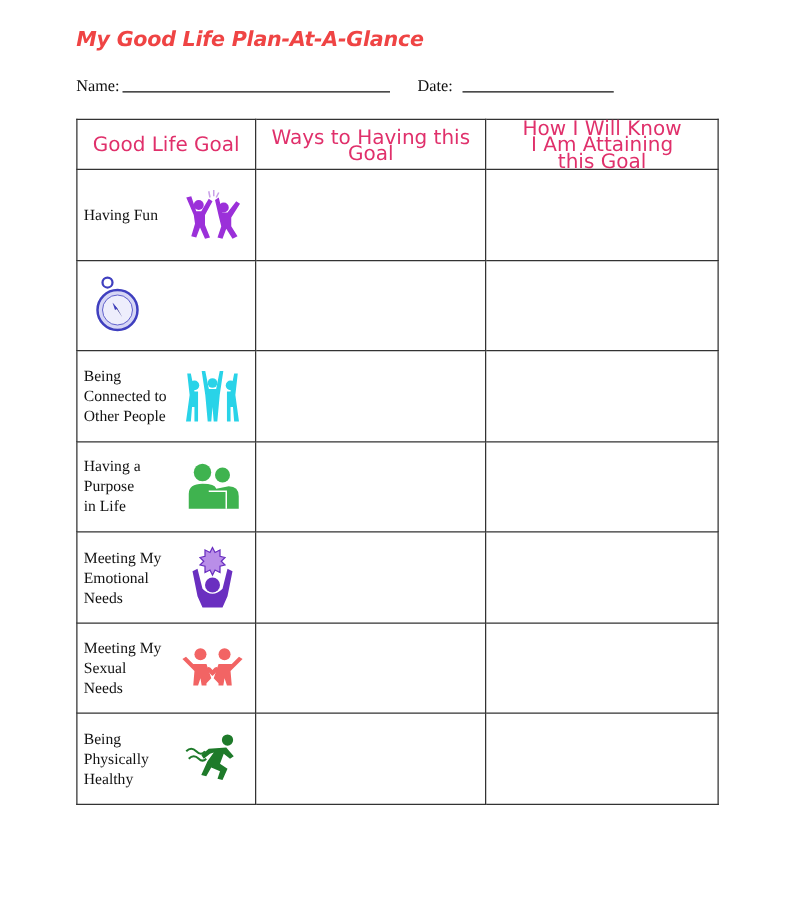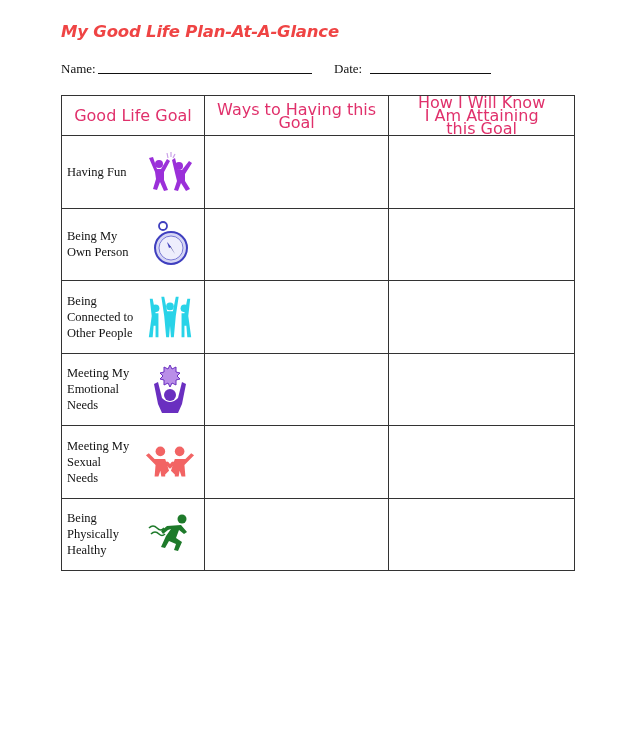--- a/index.html
+++ b/index.html
@@ -73,22 +73,20 @@
           </div>
         </td>
       <td class="blank-cell"></td>
       <td class="blank-cell"></td>
     </tr>
 
 
     <tr>
       <td>
           <div class="goal-cell">
-        <span class="goal-label">Being My
-Own Person</span>
         <span class="goal-icon">
           <svg width="44" height="48" viewBox="0 0 44 48">
             <circle cx="15" cy="6" r="4" fill="none" stroke="#3f3fbf" stroke-width="1.8"></circle>
             <circle cx="23" cy="28" r="16" fill="#d6d6f5" stroke="#3f3fbf" stroke-width="2"></circle>
             <circle cx="23" cy="28" r="12" fill="#eeeefc" stroke="#6060cc" stroke-width="0.8"></circle>
             <polygon points="19,22 27,34 23,27" fill="#1f1f7a"></polygon>
             <polygon points="19,22 23,27 21,28" fill="#3f3fbf"></polygon>
           </svg>
         </span>
           </div>
@@ -114,20 +112,41 @@
               <path d="M48 4 L45 4 L42 19 L39 19 L39 44 L42 44 L42 32 L44 32 L45 44 L49 44 L46 22 Z"></path>
             </g>
           </svg>
         </span>
           </div>
         </td>
       <td class="blank-cell"></td>
       <td class="blank-cell"></td>
     </tr>
 
+    <tr>
+      <td>
+          <div class="goal-cell">
+        <span class="goal-label">Having a
+Purpose
+in Life</span>
+        <span class="goal-icon">
+          <svg width="50" height="40" viewBox="0 0 50 40">
+            <g fill="#3fb34f">
+              <circle cx="17" cy="9" r="7"></circle>
+                  <circle cx="33" cy="11" r="6"></circle>
+              <path d="M6 38 L6 26 Q6 18 17 18 Q27 18 28 22 L38 20 Q46 20 46 28 L46 38 Z"></path>
+            </g>
+            <path d="M22 24 L36 24 L36 38" fill="none" stroke="#ffffff" stroke-width="1.2"></path>
+          </svg>
+        </span>
+          </div>
+        </td>
+      <td class="blank-cell"></td>
+      <td class="blank-cell"></td>
+    </tr>
 
     <tr>
       <td>
           <div class="goal-cell">
         <span class="goal-label">Meeting My
 Emotional
 Needs</span>
         <span class="goal-icon">
           <svg width="44" height="50" viewBox="0 0 44 50">
             <polygon points="22,1 24,5 28,3 28,8 32,9 29,12 32,15 28,16 28,21 24,19 22,23 20,19 16,21 16,16 12,15 15,12 12,9 16,8 16,3 20,5" fill="#b98ee8" stroke="#6a2fc0" stroke-width="1"></polygon>

